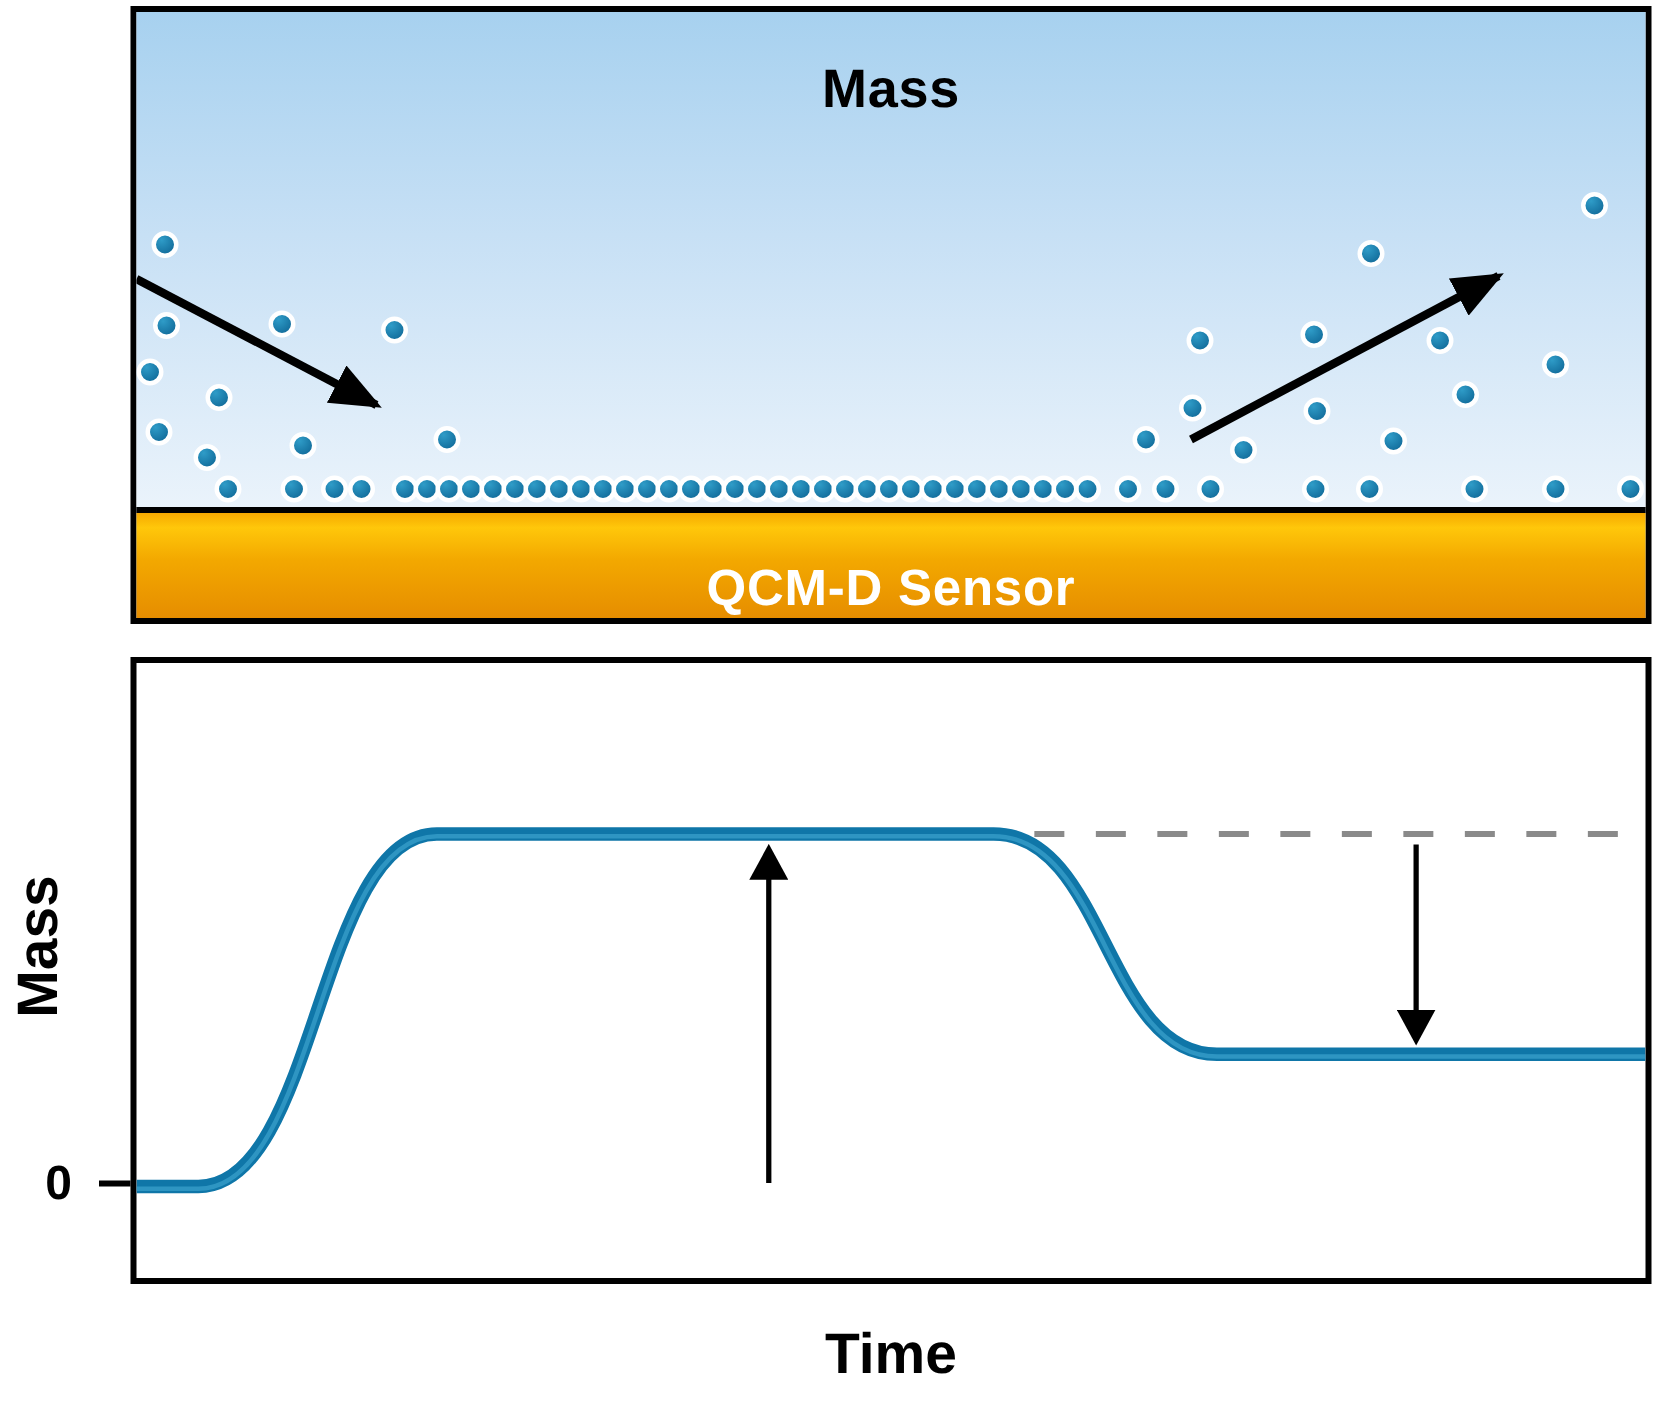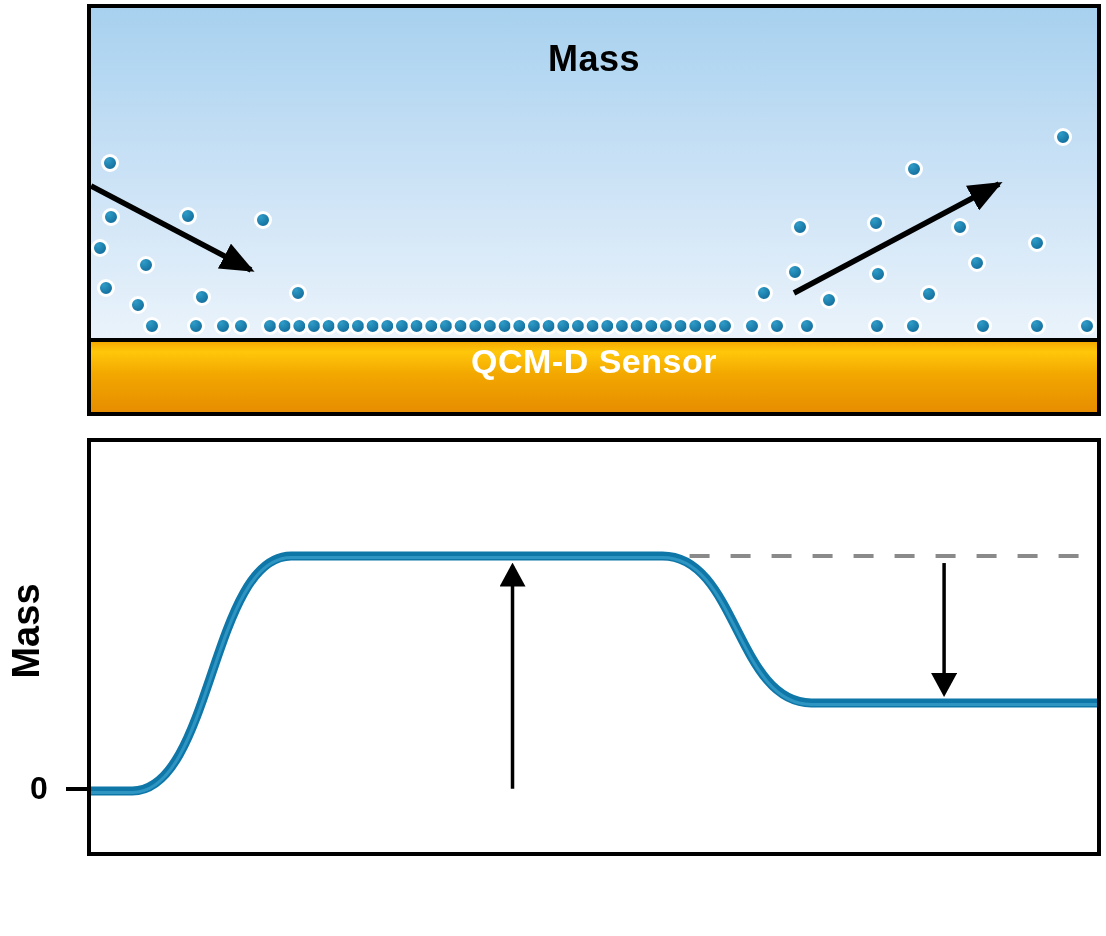--- a/index.html
+++ b/index.html
@@ -17,21 +17,21 @@
     background:linear-gradient(180deg,#a7d1ef 0%,#c7e0f5 45%,#eaf3fb 100%);
   }
   .sky-title{
     position:absolute;top:30px;left:0;width:100%;text-align:center;
     font-size:36px;font-weight:700;letter-spacing:0.5px;
   }
   .sky-svg{position:absolute;left:0;top:0;width:100%;height:100%;display:block;}
   .sensor{
     flex:1 1 auto;border-top:4px solid #000;box-sizing:border-box;
     background:linear-gradient(180deg,#f6a900 0%,#ffc70a 14%,#f3a800 45%,#e68d00 100%);
-    display:flex;align-items:flex-start;justify-content:center;
+    display:flex;align-items:flex-end;justify-content:center;
   }
   .sensor-label{font-size:34px;font-weight:700;color:#fff;letter-spacing:0.5px;}
   
   .chart-box{
     position:absolute;left:87px;top:438px;width:1014px;height:418px;
     border:4px solid #000;box-sizing:border-box;background:#fff;
   }
   .chart-svg{position:absolute;left:0;top:0;width:100%;height:100%;display:block;}
   .y-label{
     position:absolute;left:-44px;top:611px;width:140px;height:40px;line-height:40px;
@@ -157,14 +157,15 @@
           <path d="M 0,349 L 41.245999999999995,349 C 120.72,349 120.72,114 200.194,114 L 571.4079999999999,114 C 645.8519999999999,114 645.8519999999999,260.875 720.2959999999999,260.875 L 1006,260.875" fill="none" stroke="#2e95c2" stroke-width="3" transform="translate(0,1.5)"></path>
           <line x1="421.514" y1="346.65" x2="421.514" y2="124.57500000000002" stroke="#000" stroke-width="3.5" marker-end="url(#ah-chart)"></line>
           <line x1="853.088" y1="121.05000000000001" x2="853.088" y2="251.005" stroke="#000" stroke-width="3.5" marker-end="url(#ah-chart)"></line>
         </g>
     </svg>
   </div>
 
   <div class="y-label">Mass</div>
   <div class="y-tick-label">0</div>
   <div class="y-tick-mark"></div>
+  <div class="x-label">Time</div>
 
 </div>
 
 </body></html>

